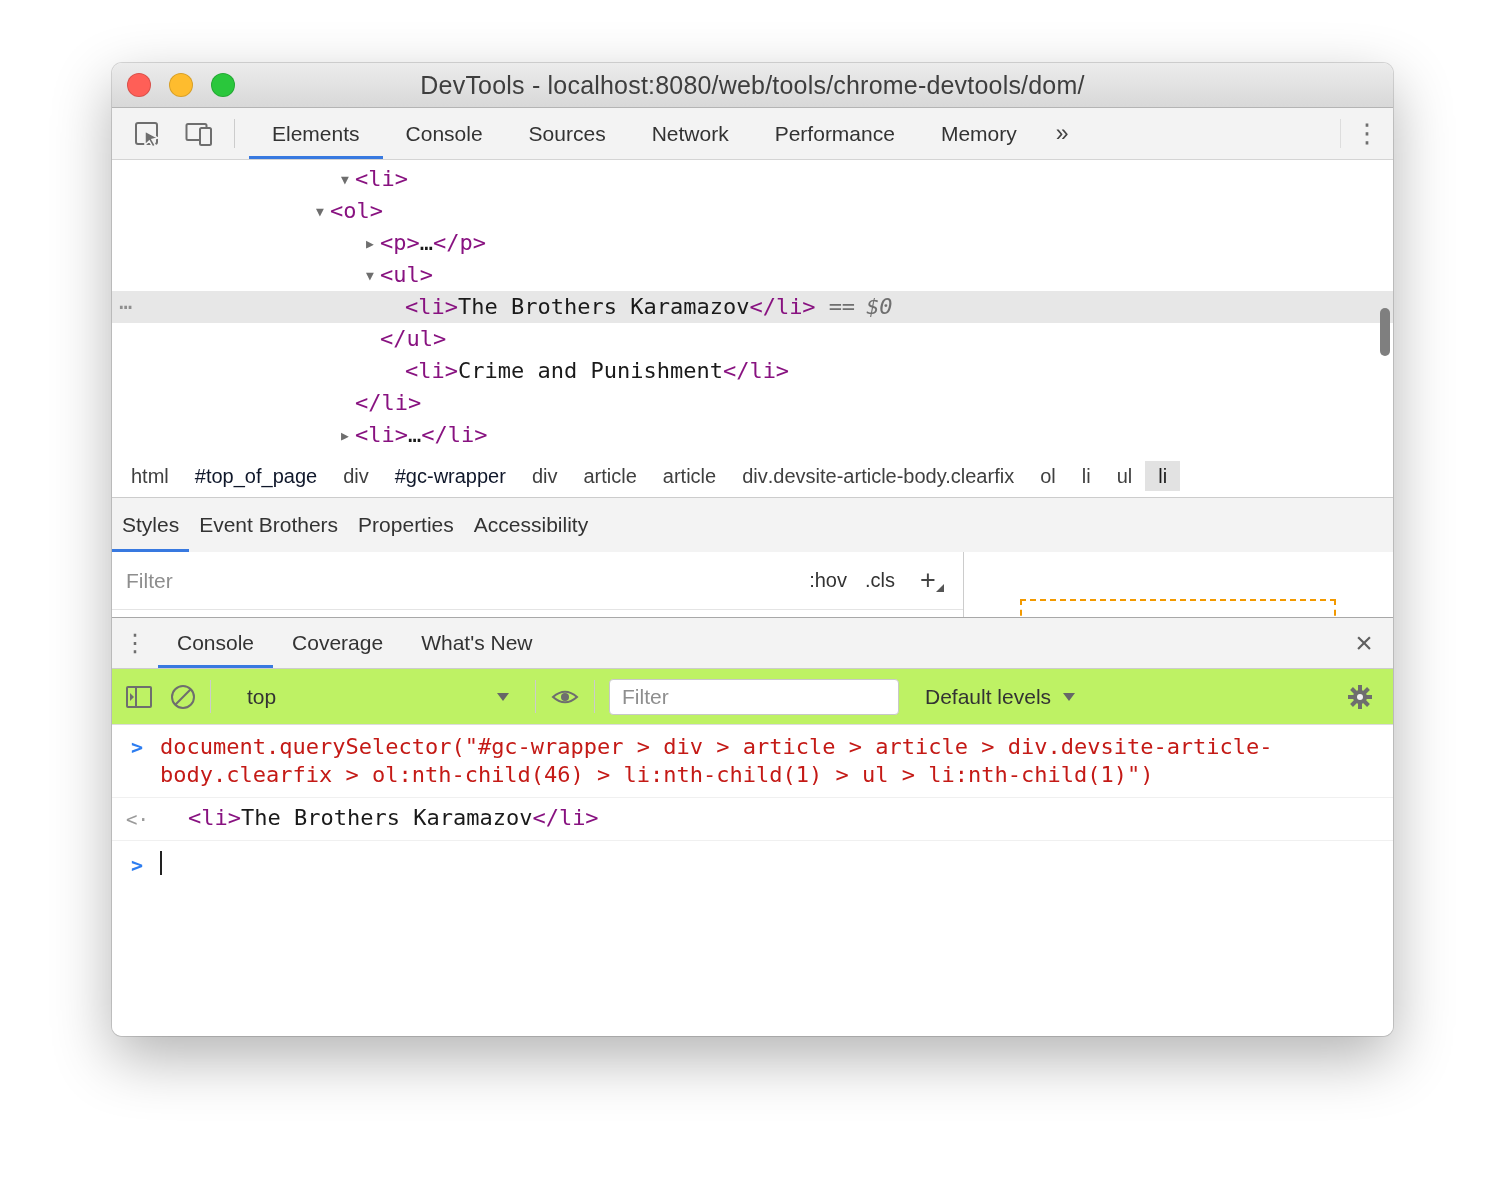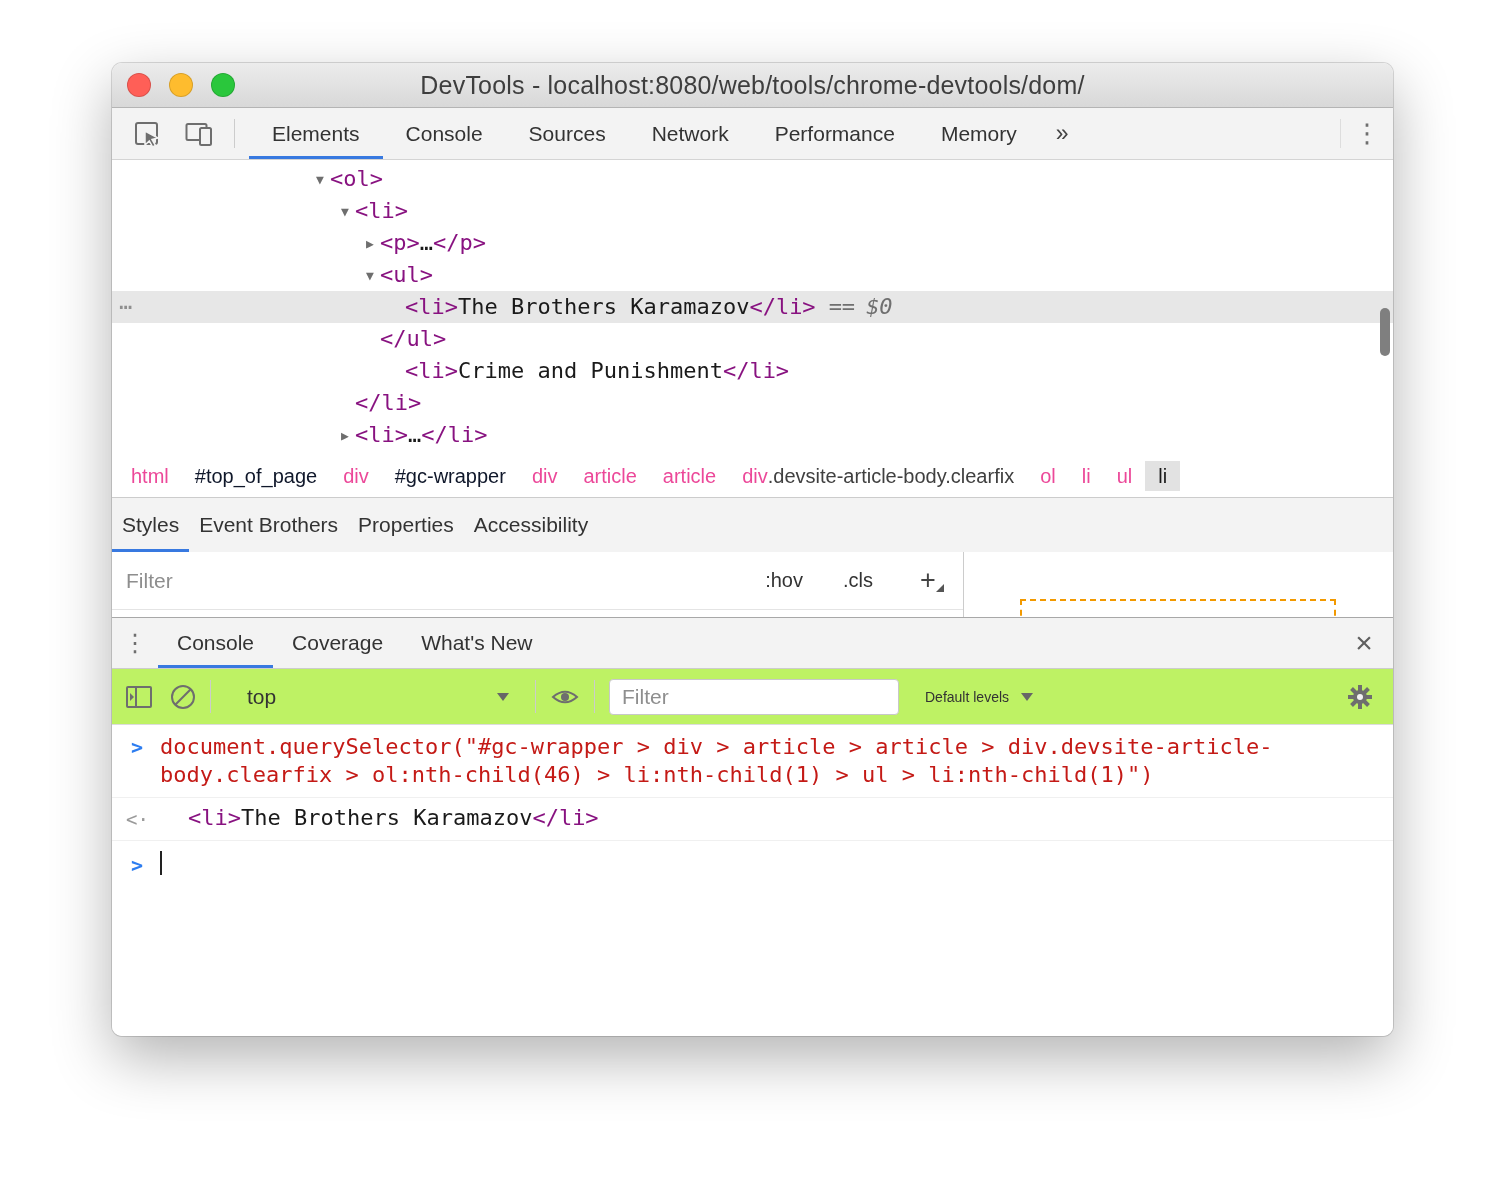--- a/index.html
+++ b/index.html
@@ -66,42 +66,42 @@
   .scroll-thumb { position:absolute; right:3px; top:148px; width:10px; height:48px;
                   background:#7f7f7f; border-radius:5px; }
 
   
   .crumbs {
     height:42px; display:flex; align-items:center; padding:0 6px;
     font-size:20px; background:#fff;
   }
   .crumb { display:flex; align-items:center; height:30px; padding:0 13px; cursor:default; }
   .crumb.selected { background:#e2e2e2; }
-  .c-tag { color:#ec4899; }
+  .c-tag { color:#404040; }
   .crumb.selected .c-tag { color:#1a1a1a; }
   .c-id { color:#0f172a; }
   .c-cls { color:#404040; }
 
   
   .sidebar-tabs {
     height:55px; background:#f3f3f3; border-top:1px solid #ccc;
     display:flex; align-items:stretch; font-size:21px; color:#333;
   }
   .stab { display:flex; align-items:center; padding:0 10px; }
   .stab.active { box-shadow:inset 0 -3px 0 0 #3879e0; }
 
   .styles-body { position:relative; height:65px; background:#fff; overflow:hidden; }
   .styles-left { position:absolute; left:0; top:0; width:851px; height:100%; }
   .filter-row { display:flex; align-items:center; height:58px;
                 border-bottom:1px solid #e4e4e4; padding:0 20px 0 0; }
   .styles-filter { border:none; outline:none; background:transparent;
                    font-size:21px; color:#333; padding-left:14px; width:420px;
                    font-family:"Liberation Sans",sans-serif; }
   .styles-filter::placeholder { color:#8e8e8e; }
-  .pseudo-btns { margin-left:auto; display:flex; align-items:center; gap:40px; }
+  .pseudo-btns { margin-left:auto; display:flex; align-items:center; gap:18px; }
   .txt-btn { font-size:20px; color:#333; }
   .plus-btn { position:relative; font-size:27px; color:#444; width:30px; text-align:center; }
   .plus-corner { position:absolute; right:-1px; bottom:4px; width:0; height:0;
                  border-bottom:8px solid #555; border-left:8px solid transparent; }
   .styles-vsep { position:absolute; left:851px; top:0; bottom:0; width:1px; background:#ccc; }
   .metrics { position:absolute; left:852px; right:0; top:0; bottom:0; overflow:hidden; }
   .size-preview { position:absolute; left:56px; top:47px; width:316px; height:60px;
                   border:2px dashed #f29900; background:#fff; }
 
   
@@ -125,21 +125,21 @@
   .context-label { font-size:21px; color:#333; }
   .dd-arrow { margin-left:auto; width:0; height:0;
               border-left:6px solid transparent; border-right:6px solid transparent;
               border-top:8px solid #676767; }
   .console-filter { width:290px; height:36px; border:1px solid #c8c8c8; border-radius:4px;
                     background:#fff; margin-left:14px; font-size:21px; padding:0 12px;
                     color:#333; outline:none; font-family:"Liberation Sans",sans-serif; }
   .console-filter::placeholder { color:#8e8e8e; }
   .levels-select { display:flex; align-items:center; gap:12px; margin-left:18px;
                    align-self:stretch; padding:0 8px; }
-  .levels-label { font-size:14px; color:#333; }
+  .levels-label { font-size:21px; color:#333; }
   .drawer-gear { margin-left:auto; }
 
   .messages { font-family:"DejaVu Sans Mono", monospace; font-size:22px; }
   .msg { position:relative; }
   .msg-cmd { padding:8px 0 8px 48px; border-bottom:1px solid #f0f0f0; }
   .cmd-chevron { position:absolute; left:19px; top:10px; color:#2d7df0;
                  font-size:20px; font-weight:bold; }
   .cmd-text { width:1118px; word-break:break-all; white-space:pre-wrap;
               color:#c41a16; line-height:28px; }
   .msg-result { padding:6px 0 8px 76px; border-bottom:1px solid #f0f0f0; line-height:28px; }
@@ -191,22 +191,22 @@
       <div class="ptab">Memory</div>
       <div class="ptab overflow">»</div>
     </div>
     <div class="tb-right">
       <span class="menu-sep"></span>
       <div class="kebab">⋮</div>
     </div>
   </div>
 
   <div class="dom-tree">
+    <div class="t-row ind2"><span class="arrow">▼</span><span class="tag">&lt;li&gt;</span></div>
     <div class="t-row ind1"><span class="arrow">▼</span><span class="tag">&lt;ol&gt;</span></div>
-    <div class="t-row ind2"><span class="arrow">▼</span><span class="tag">&lt;li&gt;</span></div>
     <div class="t-row ind3"><span class="arrow">▶</span><span class="tag">&lt;p&gt;</span><span class="node-text">…</span><span class="tag">&lt;/p&gt;</span></div>
     <div class="t-row ind3"><span class="arrow">▼</span><span class="tag">&lt;ul&gt;</span></div>
     <div class="t-row ind4 selected"><span class="gutter-more">⋯</span><span class="arrow"></span><span class="tag">&lt;li&gt;</span><span class="node-text">The Brothers Karamazov</span><span class="tag">&lt;/li&gt;</span><span class="meta">==</span><span class="dollar">$0</span></div>
     <div class="t-row ind3"><span class="arrow"></span><span class="tag">&lt;/ul&gt;</span></div>
     <div class="t-row ind4"><span class="arrow"></span><span class="tag">&lt;li&gt;</span><span class="node-text">Crime and Punishment</span><span class="tag">&lt;/li&gt;</span></div>
     <div class="t-row ind2"><span class="arrow"></span><span class="tag">&lt;/li&gt;</span></div>
     <div class="t-row ind2"><span class="arrow">▶</span><span class="tag">&lt;li&gt;</span><span class="node-text">…</span><span class="tag">&lt;/li&gt;</span></div>
     <div class="scroll-thumb"></div>
   </div>
 

